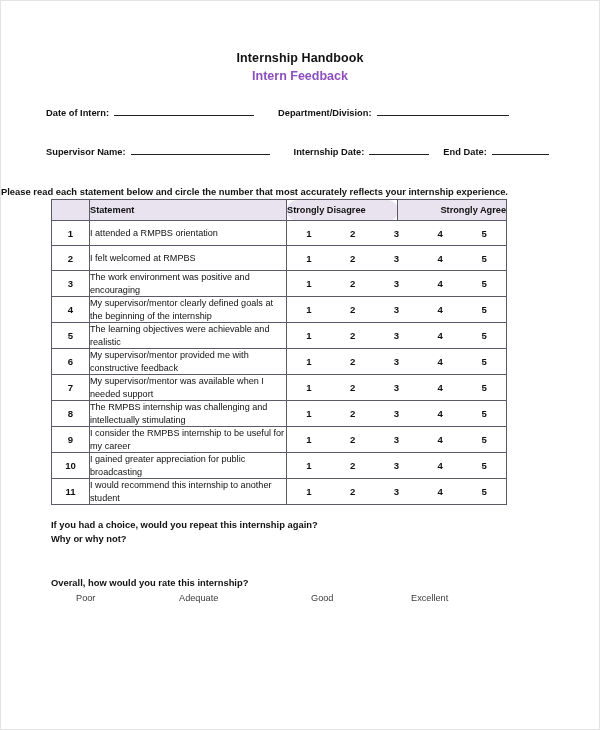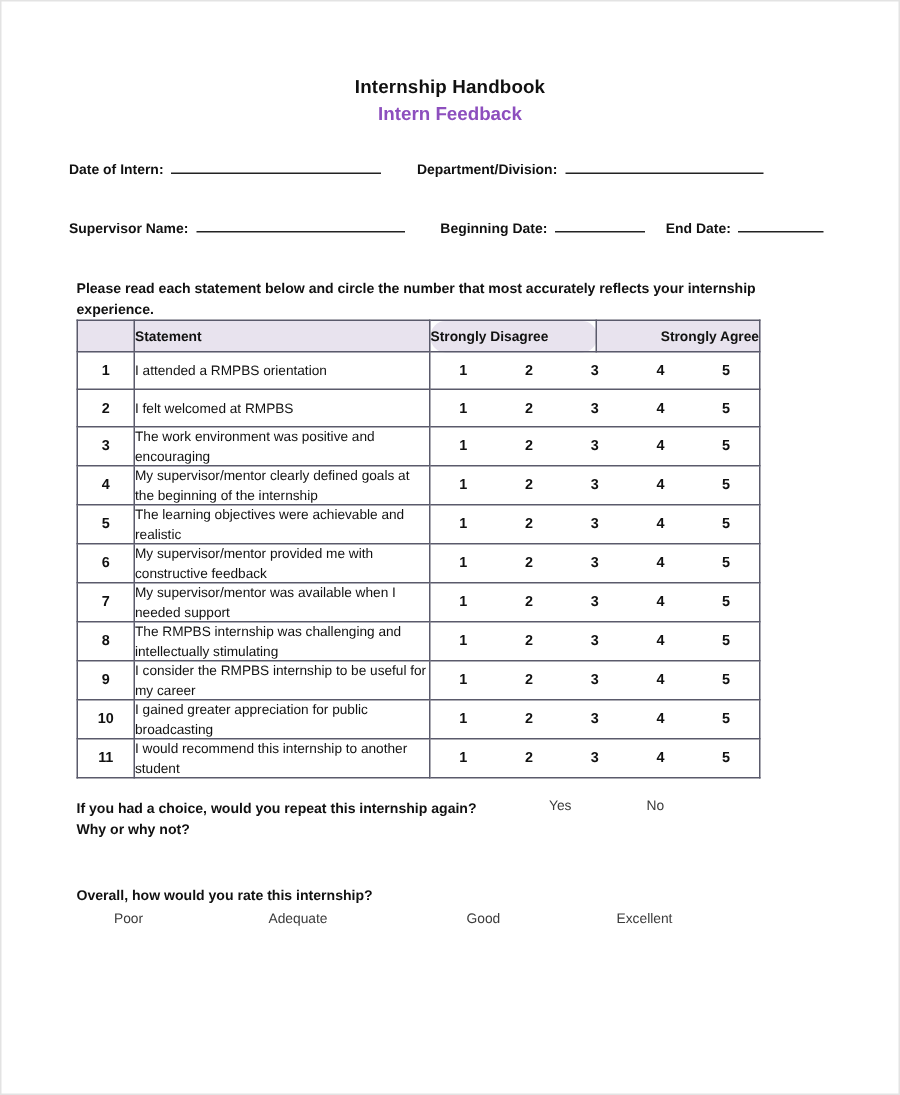--- a/index.html
+++ b/index.html
@@ -66,21 +66,20 @@
   .r-super     { width: 139px; }
   .r-begin     { width: 60px; }
   .r-end       { width: 57px; }
   .gap-dept    { width: 24px; }
   .gap-begin   { width: 24px; }
   .gap-end     { width: 14px; }
 
   
   .instruction {
     margin-top: 28px;
-    padding-left: 50px;
     padding-right: 76px;
     font-size: 9.4px;
     font-weight: bold;
     line-height: 14px;
     color: #111111;
   }
 
   
   .table-wrap {
     margin-top: 0;
@@ -212,21 +211,21 @@
       <span class="rule r-name"></span>
       <span class="gap-dept"></span>
       <span class="fld-label">Department/Division:</span>
       <span class="rule r-dept"></span>
     </div>
 
     <div class="form-row second">
       <span class="fld-label">Supervisor Name:</span>
       <span class="rule r-super"></span>
       <span class="gap-begin"></span>
-      <span class="fld-label">Beginning Date:</span>
+      <span class="fld-label">Internship Date:</span>
       <span class="rule r-begin"></span>
       <span class="gap-end"></span>
       <span class="fld-label">End Date:</span>
       <span class="rule r-end"></span>
     </div>
 
   </div>
 
   <div class="instruction">Please read each statement below and circle the number that most accurately reflects your internship experience.</div>
 
@@ -384,24 +383,20 @@
               </div>
             </td>
           </tr>
         </tbody>
     </table>
   </div>
 
   <div class="q-block">
     <div class="q-line">If you had a choice, would you repeat this internship again?</div>
     <div class="q-line">Why or why not?</div>
-    <div class="yesno">
-      <span class="yes-opt">Yes</span>
-      <span class="no-opt">No</span>
-    </div>
   </div>
 
   <div class="overall-block">
     <div class="overall-q">Overall, how would you rate this internship?</div>
     <div class="rating-row">
       <span class="rt-poor">Poor</span>
       <span class="rt-adequate">Adequate</span>
       <span class="rt-good">Good</span>
       <span class="rt-excellent">Excellent</span>
     </div>

